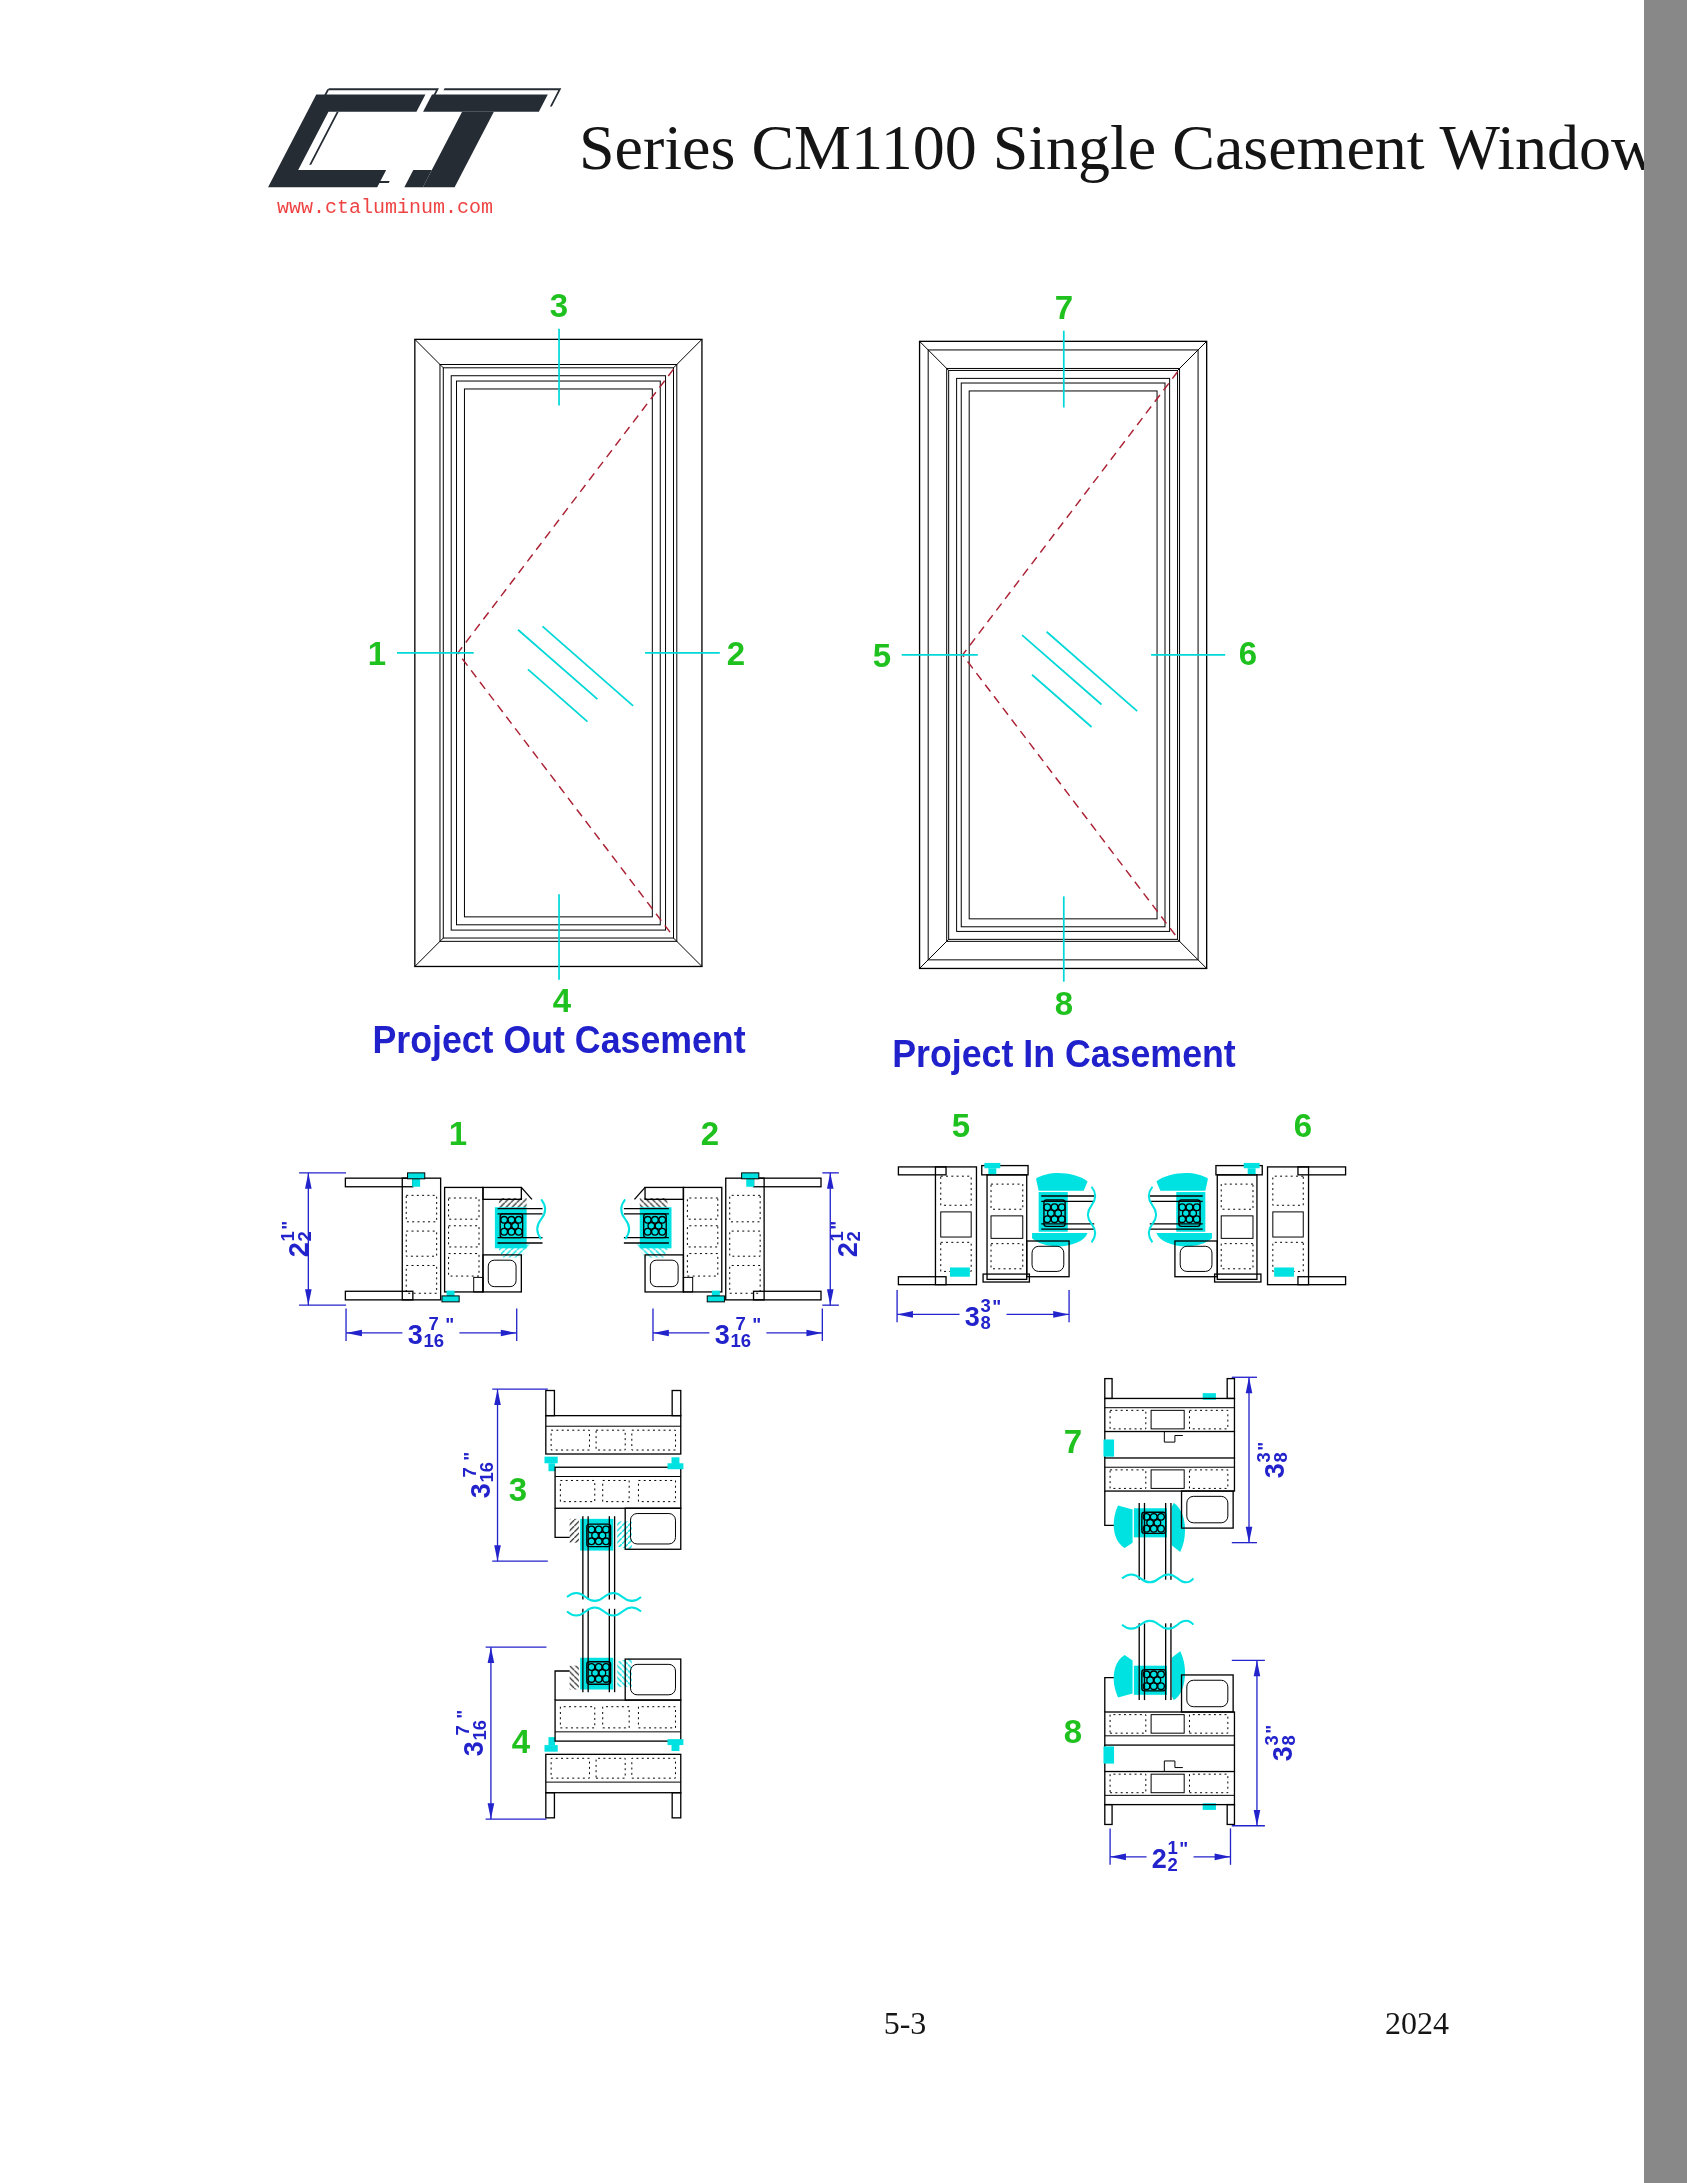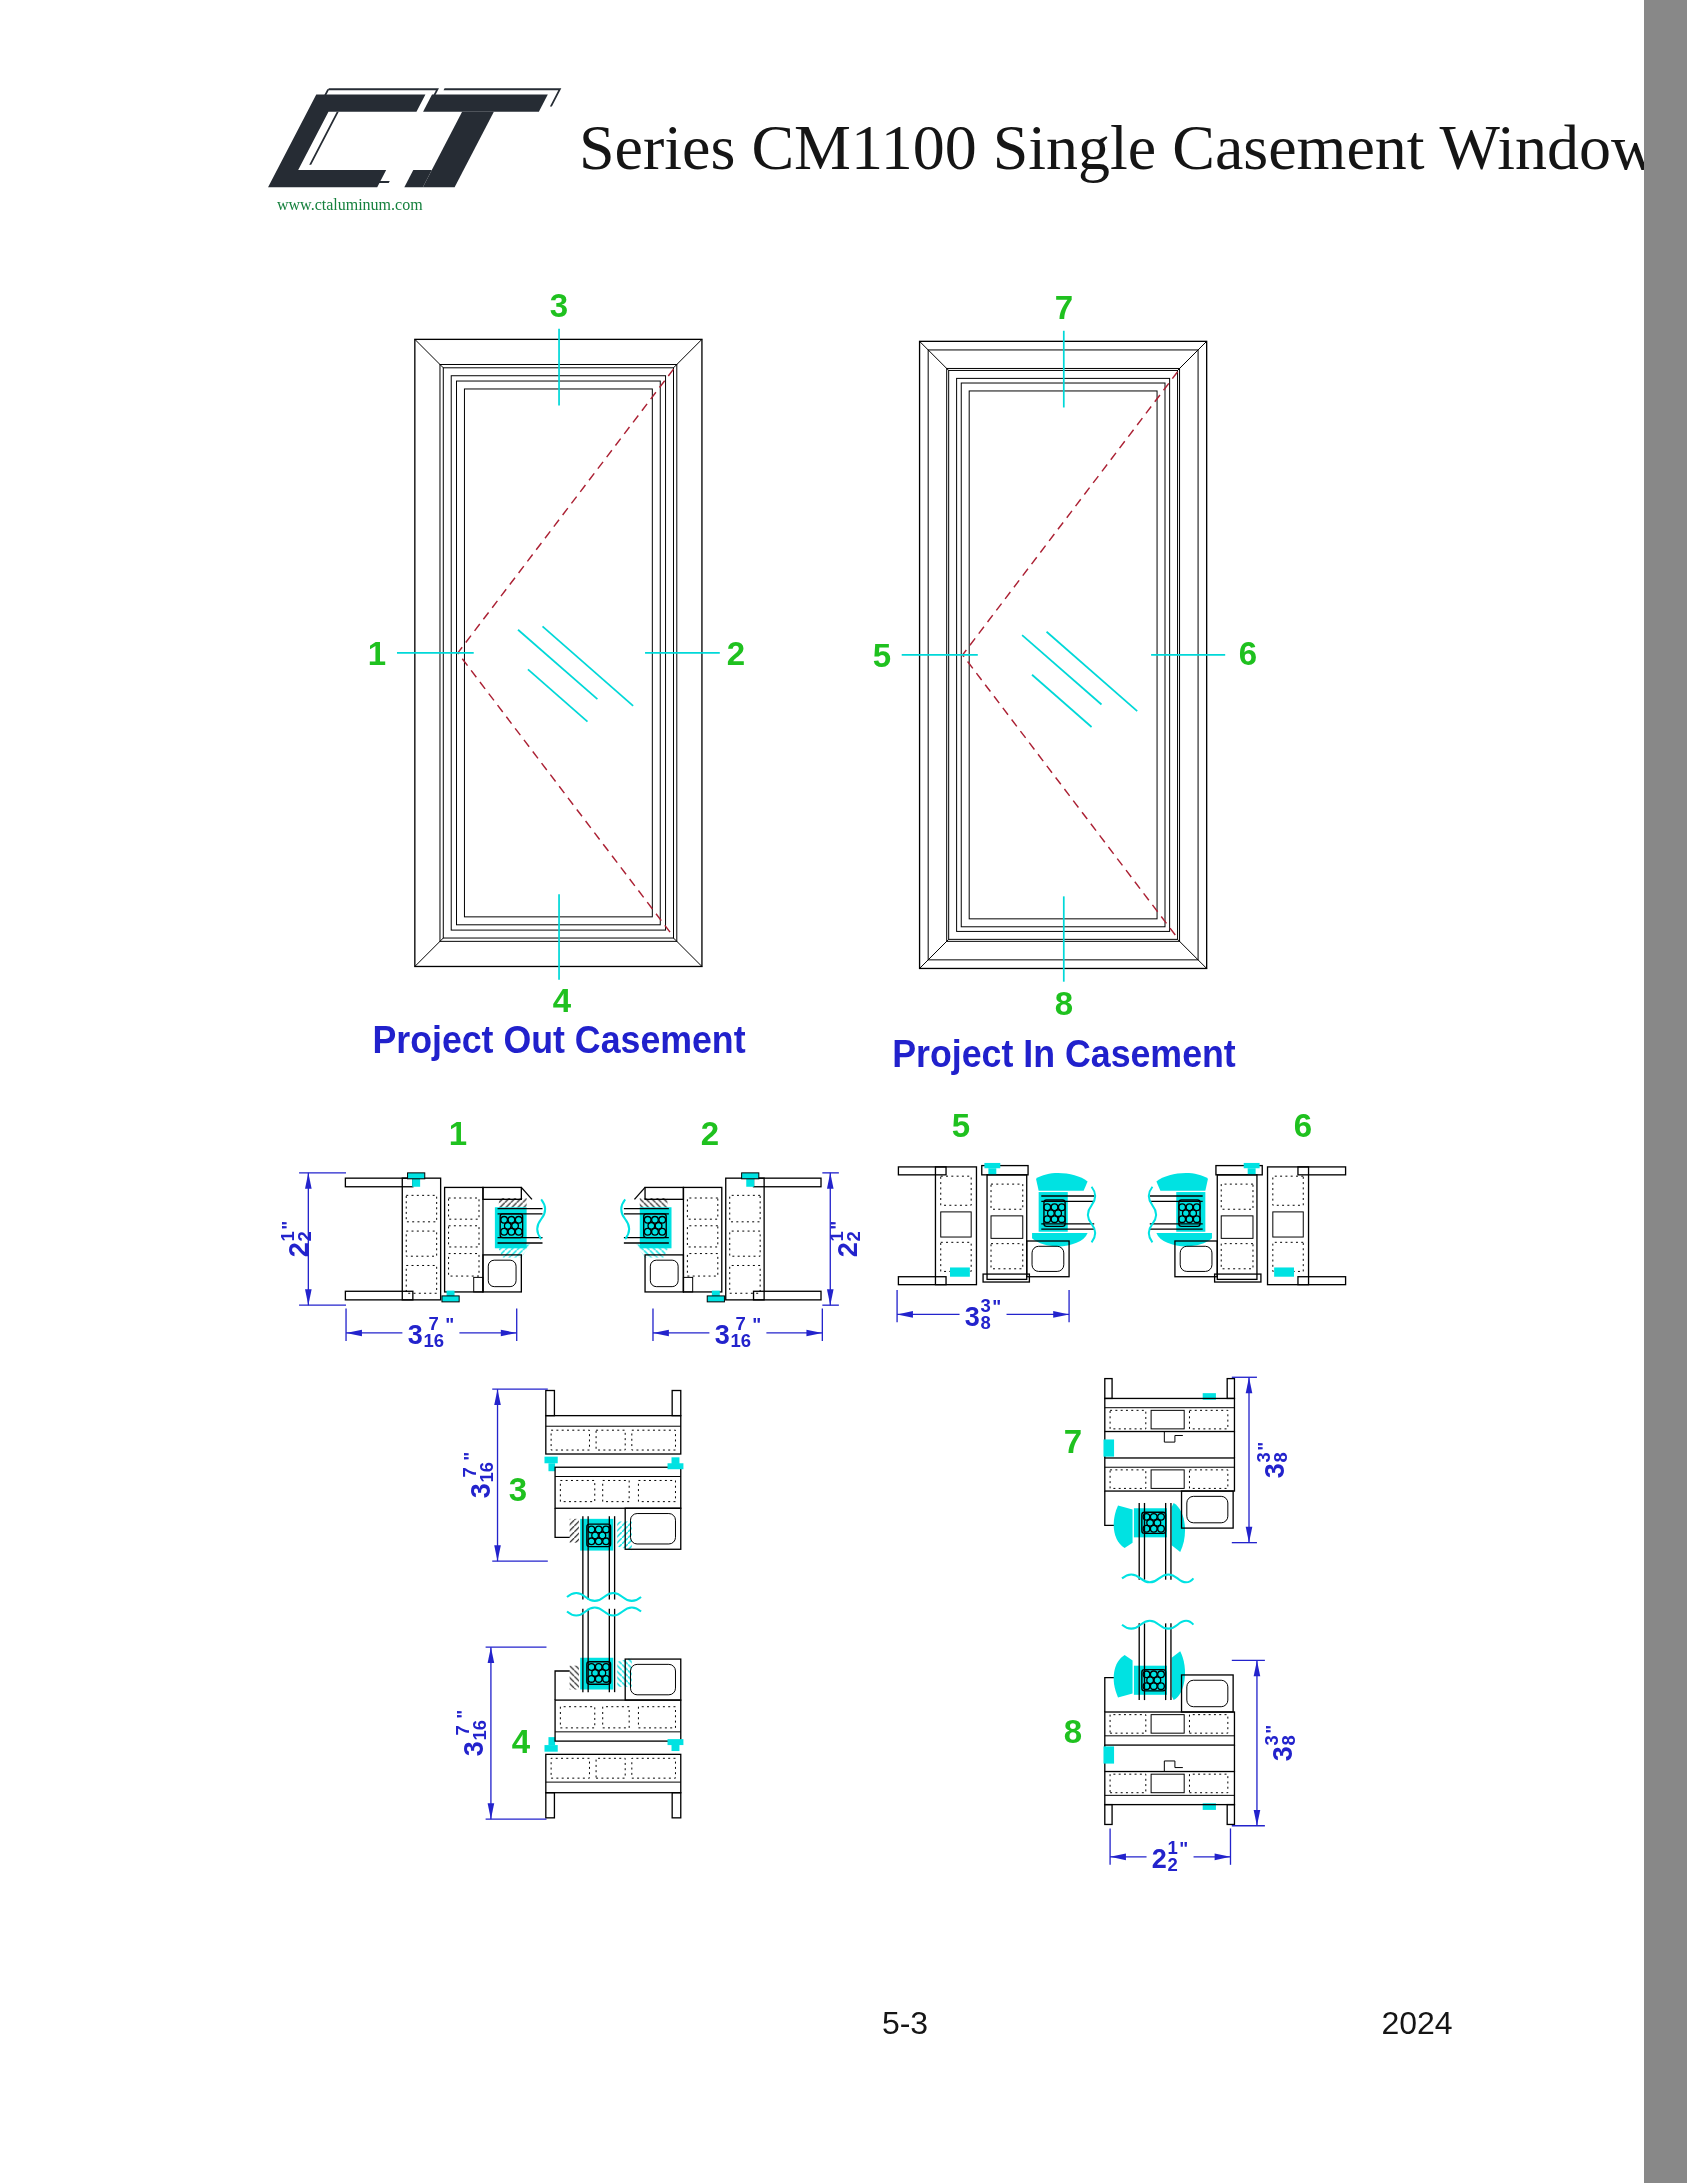--- a/index.html
+++ b/index.html
@@ -16,27 +16,27 @@
   .sq{stroke:var(--gasket-cyan,#00e0e0);stroke-width:3;fill:none}
   .cyf{fill:var(--gasket-cyan,#00e0e0);stroke:none}
   .dimln{stroke:var(--dim-blue,#2323cc);stroke-width:2;fill:none}
   .dimar{fill:var(--dim-blue,#2323cc);stroke:none}
   .logo{fill:var(--logo-dark,#262c34);stroke:none}
   .logoOut{fill:none;stroke:var(--logo-dark,#262c34);stroke-width:3}
 
   
   .title{position:absolute;left:579px;top:116px;font-family:"Liberation Serif",serif;
          font-size:64px;color:#151515;white-space:nowrap;line-height:1;}
-  .website{position:absolute;left:277px;top:196px;font-family:Liberation Serif, serif;
-         font-size:16px;color:#15803d;white-space:nowrap;}
+  .website{position:absolute;left:277px;top:196px;font-family:Liberation Mono, monospace;
+         font-size:20px;color:#ef4444;white-space:nowrap;}
   .elabel{position:absolute;transform:translate(-50%,-50%) scaleX(.94);font-weight:bold;
          font-size:38px;color:var(--label-blue,#2121cc);white-space:nowrap;}
   .co{position:absolute;transform:translate(-50%,-50%);font-weight:bold;font-size:33px;
          color:var(--callout-green,#1fc11f);line-height:1;}
-  .foot{position:absolute;transform:translate(-50%,-50%);font-family:Liberation Sans, sans-serif;
+  .foot{position:absolute;transform:translate(-50%,-50%);font-family:Liberation Serif, serif;
          font-size:32px;color:#151515;white-space:nowrap;}
 
   
   .dim{position:absolute;transform:translate(-50%,-50%);display:inline-flex;align-items:center;
        color:var(--dim-blue,#2323cc);font-weight:bold;line-height:1;white-space:nowrap;}
   .dim.vert{transform:translate(-50%,-50%) rotate(-90deg);}
   .dim.bg{background:#fff;padding:0 5.3px;}
   .dim .whole{font-size:27px;align-self:flex-end;}
   .dim .frac{display:flex;flex-direction:column;text-align:center;font-size:18.5px;
        line-height:.92;margin-left:0.7px;}

